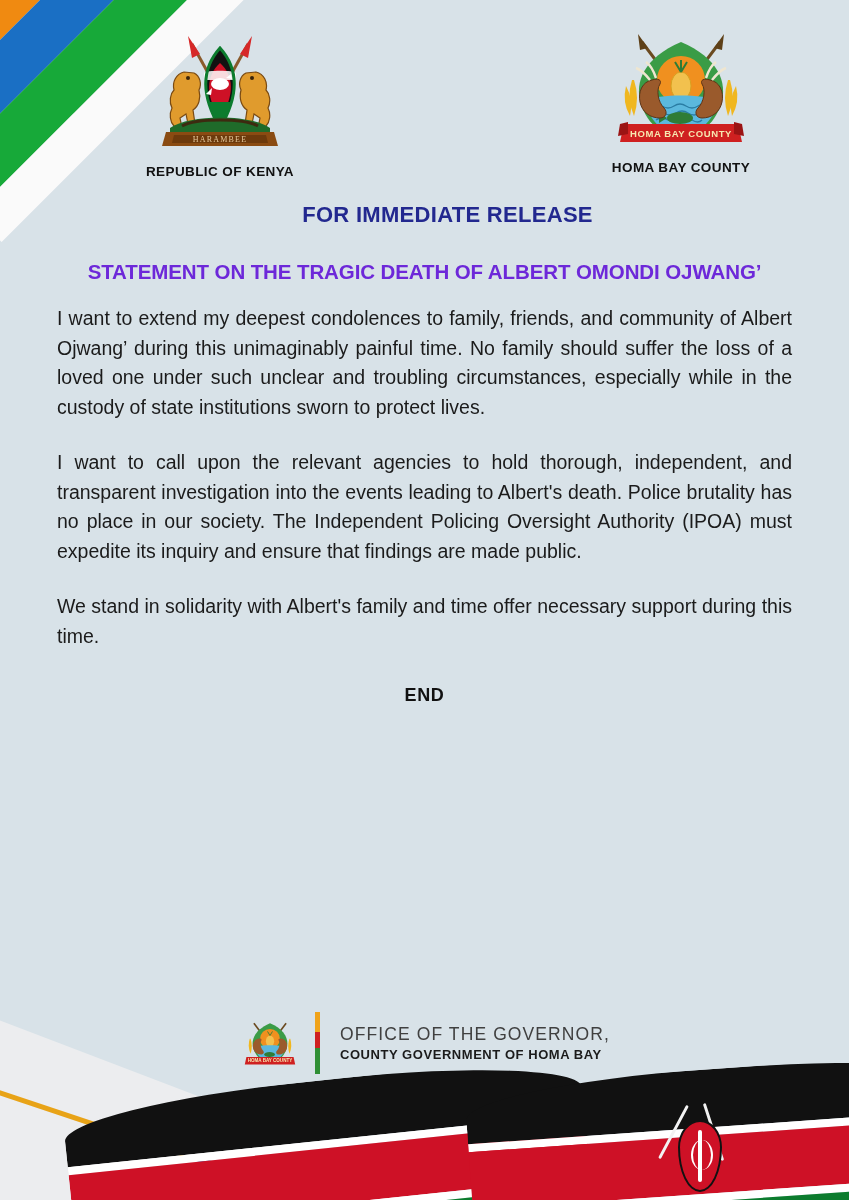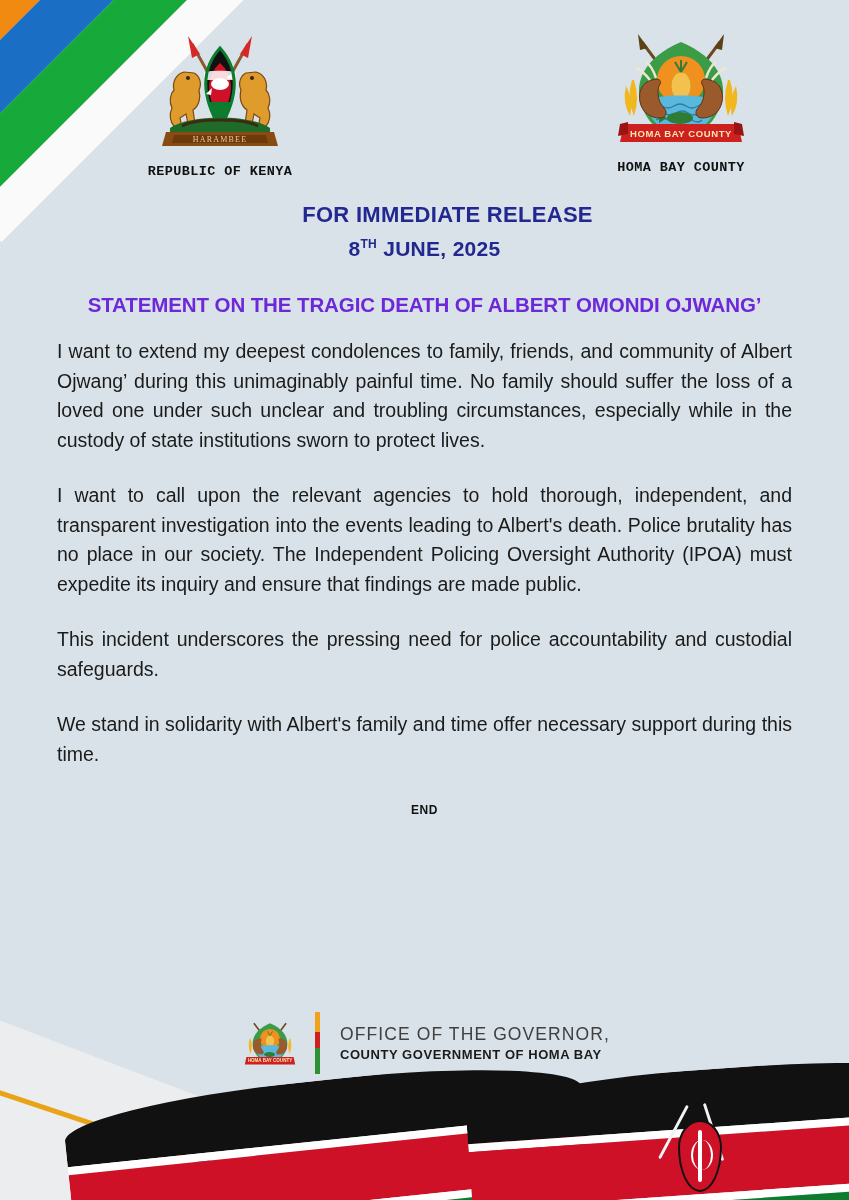--- a/index.html
+++ b/index.html
@@ -56,21 +56,21 @@
   .shield::after{left:50%;top:18px;margin-left:-9px;width:18px;height:30px;
     border-radius:50%;background:transparent;border:2px solid #fff;border-top:none;border-bottom:none;}
   .spear{position:absolute;width:3px;height:60px;background:#f2f2f2;border-radius:2px;}
 
   
   .header{position:relative;height:200px;}
 
   .logo-kenya{position:absolute;left:130px;top:28px;width:180px;text-align:center;}
   .logo-homabay{position:absolute;left:592px;top:24px;width:178px;text-align:center;}
   .logo-caption{font-size:13.5px;font-weight:bold;color:#111;letter-spacing:.4px;
-    margin-top:4px;font-family:Liberation Mono, monospace;}
+    margin-top:4px;font-family:Liberation Sans, sans-serif;}
 
   .coa{position:relative;width:180px;height:132px;margin:0 auto;}
   .hb{position:relative;width:150px;height:132px;margin:0 auto;}
 
   
   .title-block{text-align:center;margin-top:2px;}
   .t-line{color:#22288f;font-weight:bold;letter-spacing:.3px;}
   .t1{font-size:22px;margin-left:46px;}
   .t2{font-size:21px;margin-top:9px;}
   .t2 sup{font-size:12px;vertical-align:super;}
@@ -79,21 +79,21 @@
     text-align:center;margin-top:32px;white-space:nowrap;}
 
   
   .body-wrap{margin:20px 57px 0 57px;}
   .para{
     font-size:19.5px;line-height:29.5px;color:#1b1b1b;
     text-align:justify;margin:0 0 26px 0;
     font-family:"Liberation Sans", sans-serif;}
   .para:last-child{margin-bottom:0;}
 
-  .end{text-align:center;font-weight:bold;font-size:12px;color:#111;margin-top:34px;letter-spacing:.6px;}
+  .end{text-align:center;font-weight:bold;font-size:18px;color:#111;margin-top:34px;letter-spacing:.6px;}
 
   
   .footer{position:absolute;left:0;right:0;top:1008px;display:flex;
     justify-content:center;align-items:center;gap:0px;}
   .f-logo{width:62px;height:70px;position:relative;}
   .f-divider{width:5px;height:62px;margin:0 20px 0 14px;
     background:linear-gradient(180deg,#f0a31a 0%,#f0a31a 32%,
       #cf2020 32%,#cf2020 58%, #2f8f35 58%, #2f8f35 100%);}
   .f-text .f1{font-size:17.5px;letter-spacing:1.1px;color:#404040;}
   .f-text .f2{font-size:13px;font-weight:bold;letter-spacing:.55px;color:#1b1b1b;margin-top:2px;}
@@ -200,29 +200,27 @@
           <path d="M136 100 L128 98 L128 110 L138 112 Z" fill="#9b1414"></path>
           <text x="75" y="113" font-size="9.5" fill="#f6e7b0" text-anchor="middle" font-family="Liberation Sans, sans-serif" font-weight="bold" letter-spacing=".6">HOMA BAY COUNTY</text>
         </svg>
       </div>
       <div class="logo-caption">HOMA BAY COUNTY</div>
     </div>
   </div>
 
   <div class="title-block">
     <div class="t-line t1">FOR IMMEDIATE RELEASE</div>
-    <div class="t-line t2"><span>8</span><sup>TH</sup><span> JUNE, 2025</span></div>
   </div>
 
   <div class="statement">STATEMENT ON THE TRAGIC DEATH OF ALBERT OMONDI OJWANG’</div>
 
   <div class="body-wrap">
     <p class="para">I want to extend my deepest condolences to family, friends, and community of Albert Ojwang’ during this unimaginably painful time. No family should suffer the loss of a loved one under such unclear and troubling circumstances, especially while in the custody of state institutions sworn to protect lives.</p>
     <p class="para">I want to call upon the relevant agencies to hold thorough, independent, and transparent investigation into the events leading to Albert's death. Police brutality has no place in our  society. The Independent Policing Oversight Authority (IPOA) must expedite its inquiry and ensure that findings are made public.</p>
-    <p class="para">This incident underscores the pressing need for police accountability and custodial safeguards.</p>
     <p class="para">We stand in solidarity with Albert's family and time offer necessary support during this time.</p>
     <div class="end">END</div>
   </div>
 
   <div class="footer">
     <div class="f-logo">
       <svg viewBox="0 0 150 132" width="62" height="70">
         <line x1="36" y1="18" x2="66" y2="58" stroke="#6b4a20" stroke-width="4"></line>
         <line x1="114" y1="18" x2="84" y2="58" stroke="#6b4a20" stroke-width="4"></line>
         <g fill="#f0b71f">

